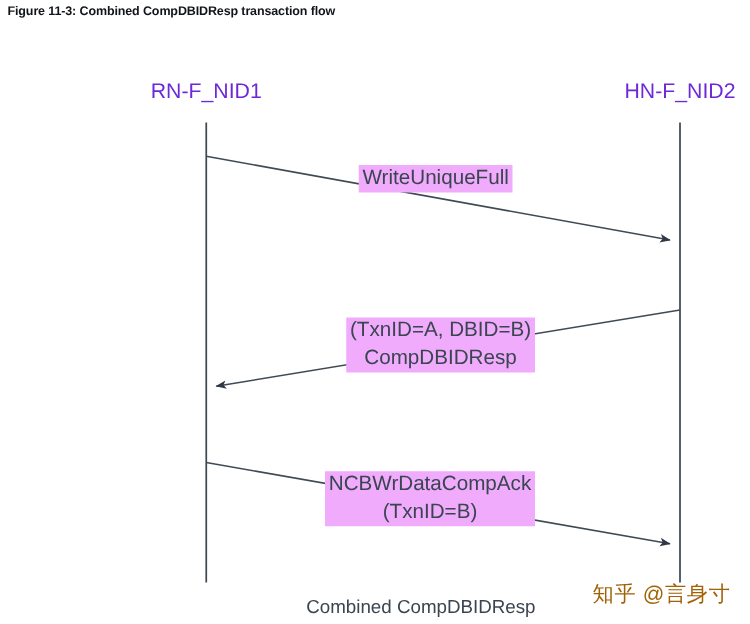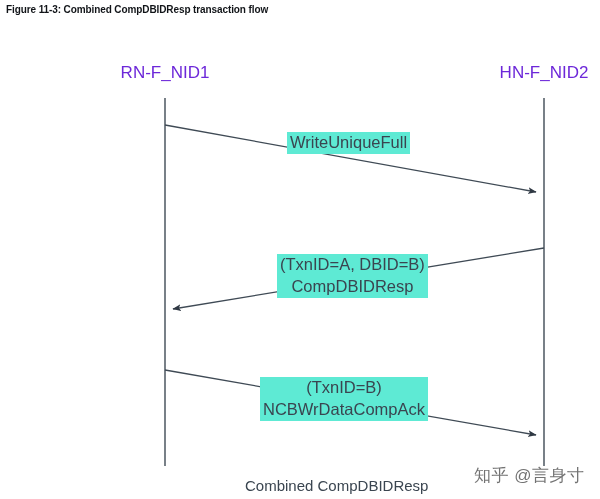--- a/index.html
+++ b/index.html
@@ -37,21 +37,21 @@
     font-size: 17px;
     color: #6d28d9;
     white-space: nowrap;
     transform: translateX(-50%);
   }
   .msg-label {
     position: absolute;
     font-size: 16.5px;
     color: #3a4550;
     white-space: nowrap;
-    background: #5eead4;
+    background: #f0abfc;
     padding: 0 3px;
     line-height: 1.32;
   }
   .msg-label .msg-line {
     display: block;
   }
   #msg-label-1 {
     left: 287px;
     top: 132px;
     text-align: center;
@@ -72,21 +72,21 @@
     top: 477px;
     font-size: 15px;
     color: #3a4550;
     white-space: nowrap;
   }
   #watermark {
     position: absolute;
     left: 474px;
     top: 464px;
     font-size: 17px;
-    color: #737373;
+    color: #a16207;
     white-space: nowrap;
     letter-spacing: 0.5px;
   }
 </style>
 </head>
 <body>
 
 <div id="figure-title">Figure 11-3: Combined CompDBIDResp transaction flow</div>
 
 <svg id="diagram-canvas" viewBox="0 0 600 499" xmlns="http://www.w3.org/2000/svg">
@@ -113,18 +113,18 @@
 <div class="msg-label" id="msg-label-1">
   <span class="msg-line">WriteUniqueFull</span>
 </div>
 
 <div class="msg-label" id="msg-label-2">
   <span class="msg-line">(TxnID=A, DBID=B)</span>
   <span class="msg-line">CompDBIDResp</span>
 </div>
 
 <div class="msg-label" id="msg-label-3">
+  <span class="msg-line">NCBWrDataCompAck</span>
   <span class="msg-line">(TxnID=B)</span>
-  <span class="msg-line">NCBWrDataCompAck</span>
 </div>
 
 <div id="bottom-caption">Combined CompDBIDResp</div>
 <div id="watermark">知乎 @言身寸</div>
 
 </body></html>

